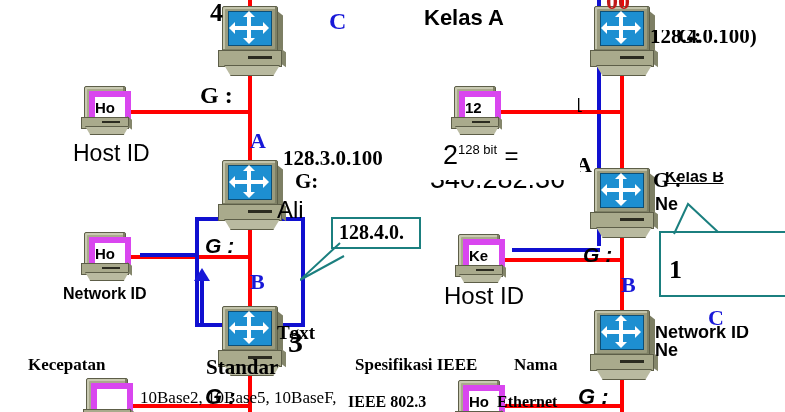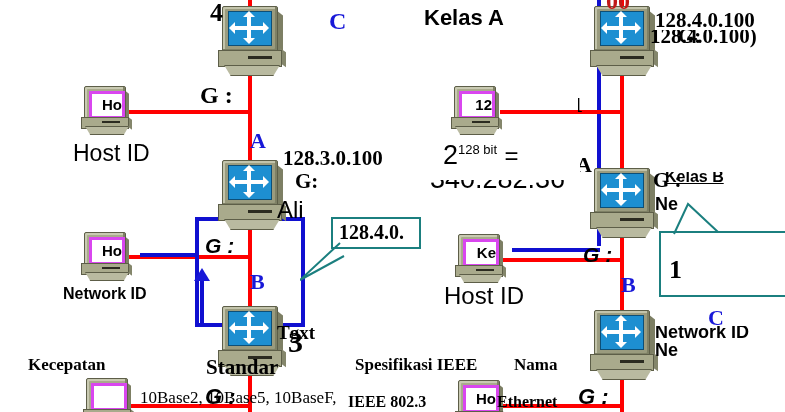--- a/index.html
+++ b/index.html
@@ -66,24 +66,24 @@
 
   
   .pc{position:absolute;width:64px;height:50px;}
   .pc .pmon{
     position:absolute;left:6px;top:0px;width:40px;height:33px;
     background:#a9aa8c;border:1px solid #5d5e48;border-radius:2px;
     box-shadow:inset -2px -2px 0 #7e8065, inset 2px 2px 0 #c9cab2;
   }
   .pc .pscr{
     position:absolute;left:11px;top:5px;width:30px;height:22px;
-    background:#ffffff;border:3px solid #d946ef;
+    background:#ffffff;border:6px solid #d946ef;
     font-family:"Liberation Sans", sans-serif;
     font-size:15px;font-weight:700;color:#000;
-    text-align:right;line-height:21px;overflow:hidden;
+    text-align:left;line-height:21px;overflow:hidden;
   }
   .pc .pbev{
     position:absolute;left:45px;top:3px;width:6px;height:33px;
     background:#7d7f64;transform:skewY(38deg);transform-origin:left top;
   }
   .pc .pbase{
     position:absolute;left:3px;top:31px;width:46px;height:10px;
     background:#a9aa8c;border:1px solid #5d5e48;
   }
   .pc .pbase2{
@@ -353,21 +353,20 @@
     <div class="pbev"></div>
     <div class="pmon"></div>
     <div class="pscr">Ho</div>
     <div class="pbase2"></div>
     <div class="pbase"></div>
 
   </div>
 
   <div class="lab sans-b" style="left:424px;top:5px;font-size:22px;">Kelas A</div>
 
-  <div class="lab serif-b" style="left:655px;top:8px;font-size:21px;">128.4.0.100</div>
   <div class="clipbox" style="left:650px;top:30px;width:135px;height:18px;">
     <div class="lab serif-b" style="left:0;top:-6px;font-size:21px;">128.4.0.100)</div>
   </div>
   <div class="clipbox" style="left:678px;top:30px;width:34px;height:18px;">
     <div class="lab serif-b" style="left:0;top:-6px;font-size:21px;">G:</div>
   </div>
 
   <div class="clipbox" style="left:578px;top:96px;width:20px;height:20px;">
     <div class="lab serif-b" style="left:-6px;top:-4px;font-size:22px;">1</div>
   </div>

